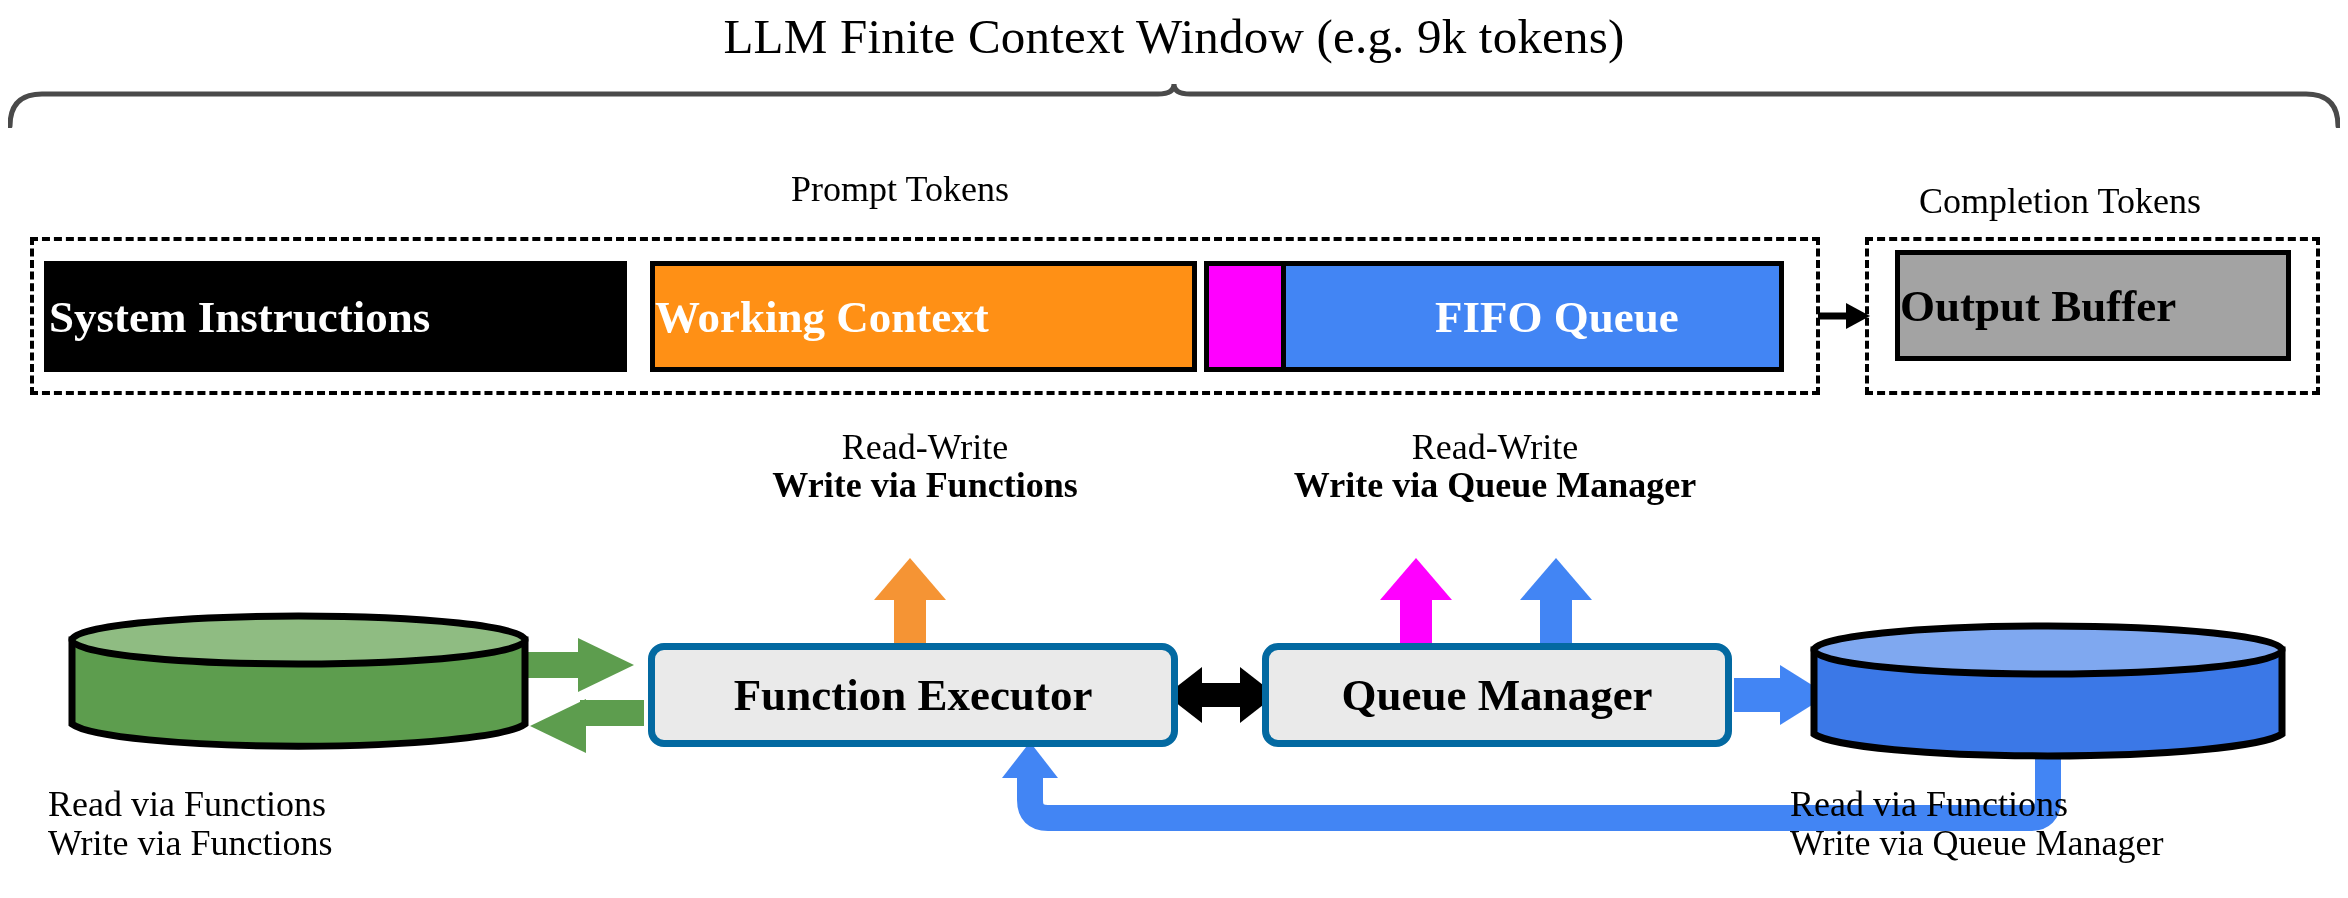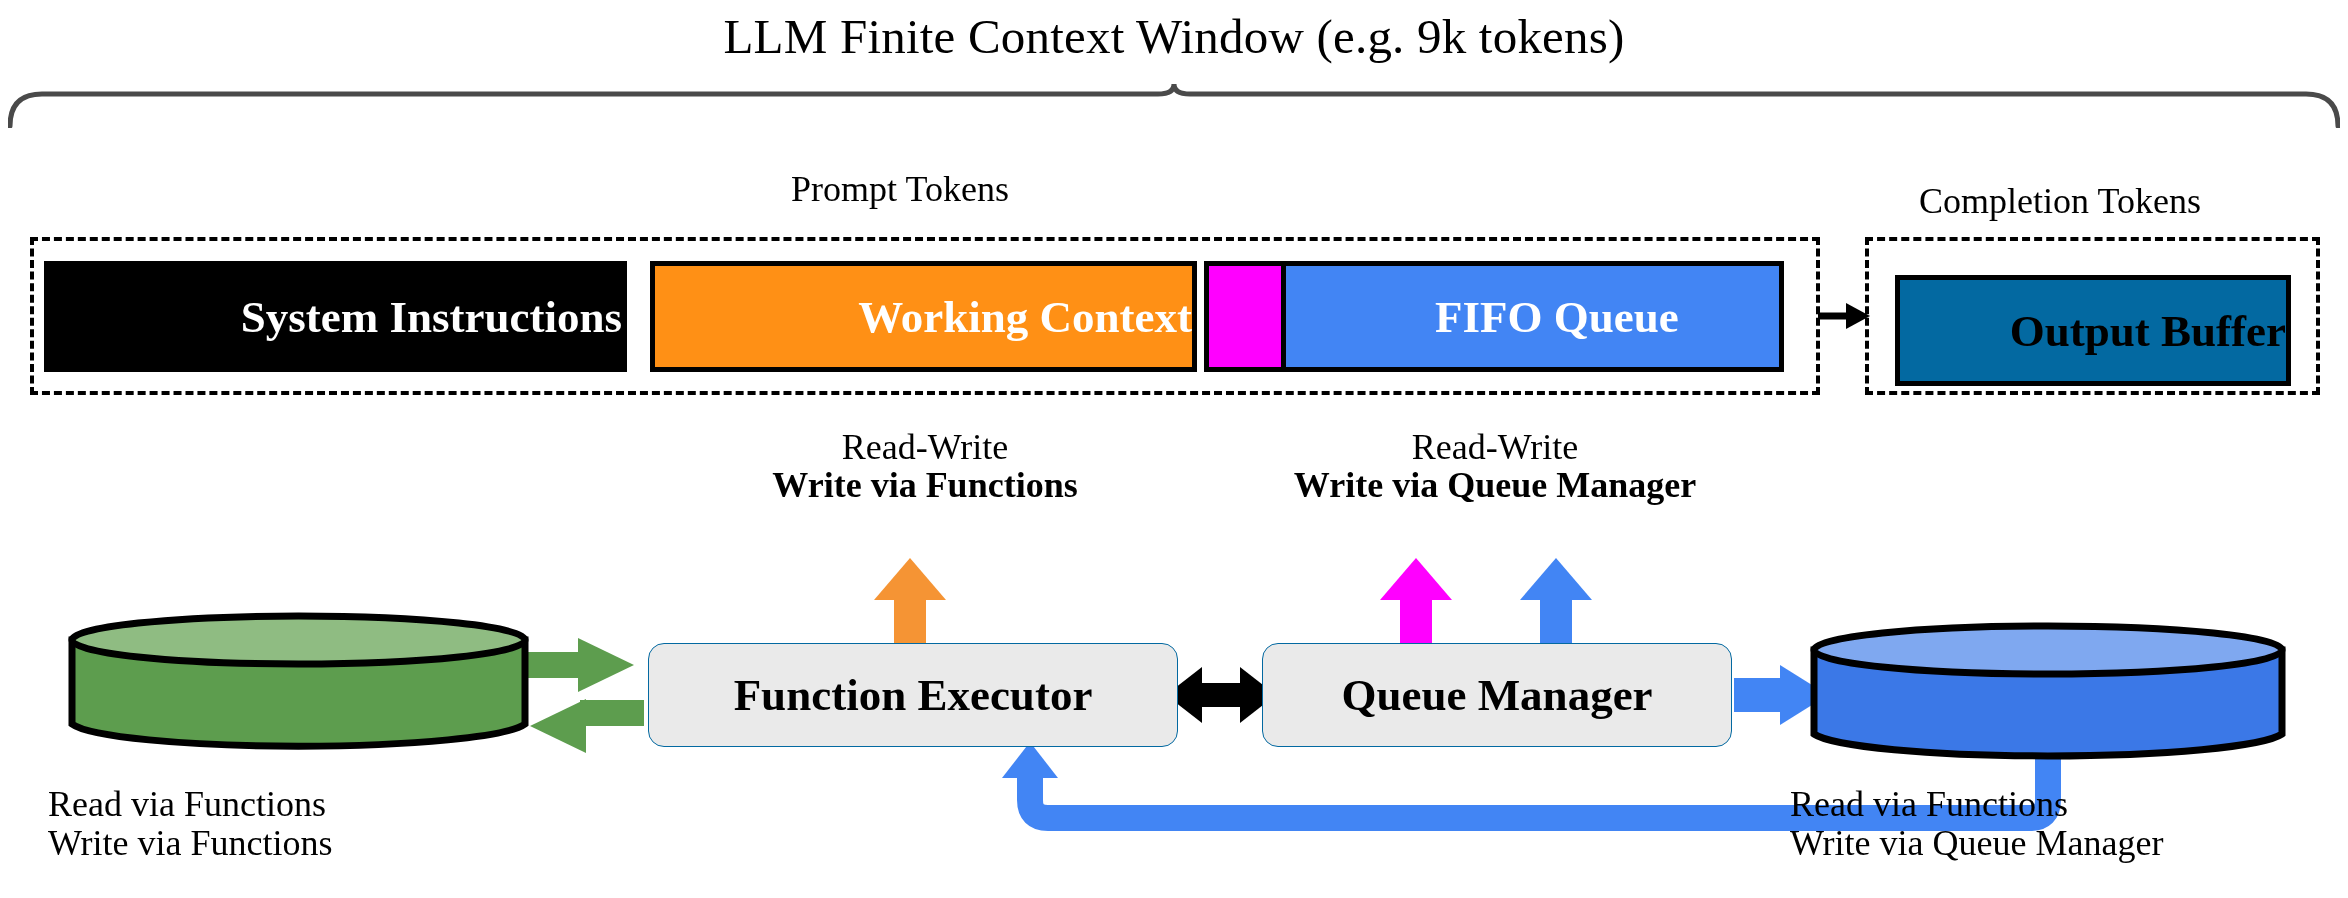--- a/index.html
+++ b/index.html
@@ -48,26 +48,25 @@
   }
   #dash-prompt   { left: 30px;   top: 237px; width: 1790px; height: 158px; }
   #dash-complete { left = 0; }
   #dash-complete { left: 1865px; top: 237px; width: 455px; height: 158px; }
 
   
   .ctx-block {
     border: 5px solid #000;
     display: flex;
     align-items: center;
-    justify-content: flex-end;
+    justify-content: flex-start;
     font-weight: bold;
     font-size: 45px;
     white-space: nowrap;
     overflow: hidden;
-    padding-left: 44px;
   }
   #blk-system {
     left: 44px; top: 261px; width: 583px; height: 111px;
     background: #000000; color: #ffffff;
   }
   #blk-working {
     left: 650px; top: 261px; width: 547px; height: 111px;
     background: #FF9015; color: #ffffff;
   }
   #blk-fifo {
@@ -78,38 +77,38 @@
     padding-left: 76px;
   }
   #fifo-magenta {
     position: absolute; left: 0; top: 0;
     width: 72px; height: 101px;
     background: #FF00FF;
     border-right: 5px solid #000;
   }
   #fifo-label { position: relative; z-index: 2; margin-left: 150px; }
   #blk-output {
-    left: 1895px; top: 275px; width: 396px; height: 111px;
-    background: #0369a1; color: #000000;
+    left: 1895px; top: 250px; width: 396px; height: 111px;
+    background: #a3a3a3; color: #000000;
   }
 
   
   #arrow-fifo-out { left: 1818px; top: 300px; width: 52px; height: 32px; }
 
   
   .anno { text-align: center; white-space: nowrap; line-height: 1.06; }
   .anno .l1 { font-size: 36px; font-weight: normal; }
   .anno .l2 { font-size: 36px; font-weight: bold; }
   #anno-system  { left: 40px;  top: 428px; width: 590px; }
   #anno-working { left: 655px; top: 428px; width: 540px; }
   #anno-fifo    { left: 1180px;top: 428px; width: 630px; }
 
   
   .comp-box {
-    border: 1px solid #0369a1;
+    border: 7px solid #0369a1;
     border-radius: 16px;
     background: #EAEAEA;
     display: flex;
     align-items: center;
     justify-content: center;
     font-weight: bold;
     font-size: 45px;
     white-space: nowrap;
   }
   #box-func  { left: 648px;  top: 643px; width: 530px; height: 104px; }

